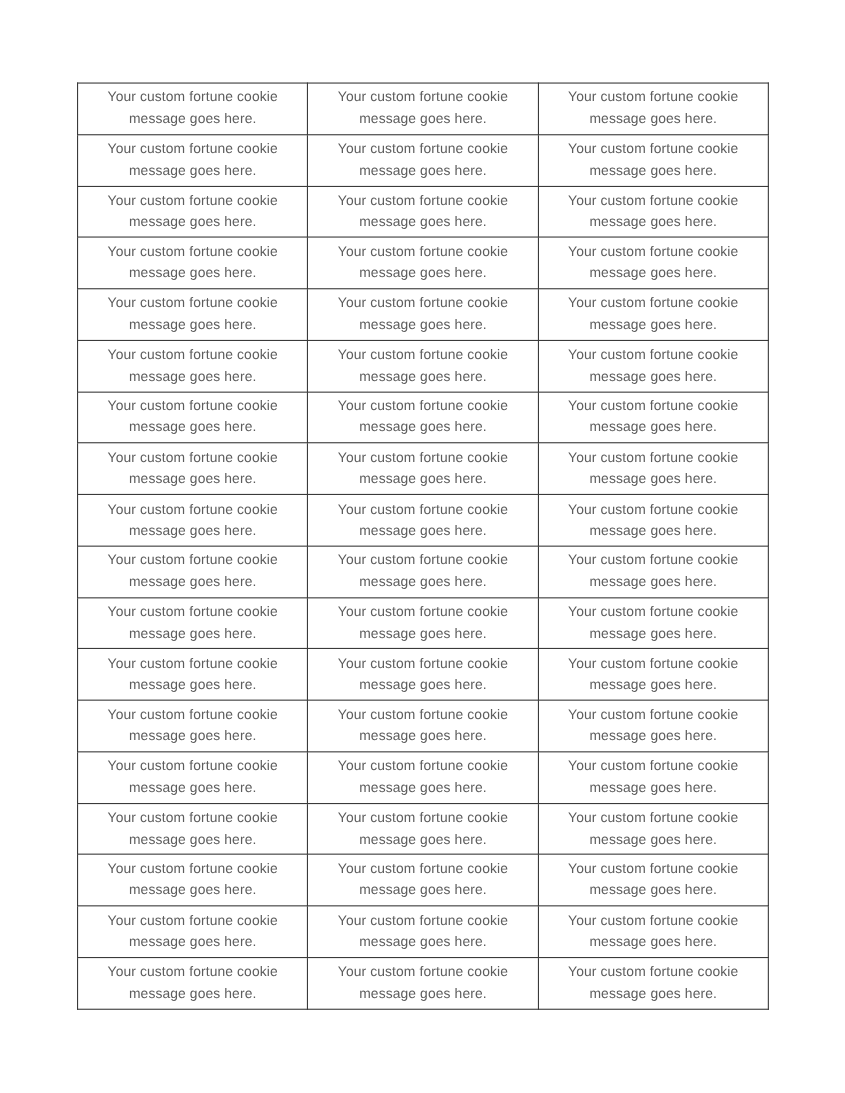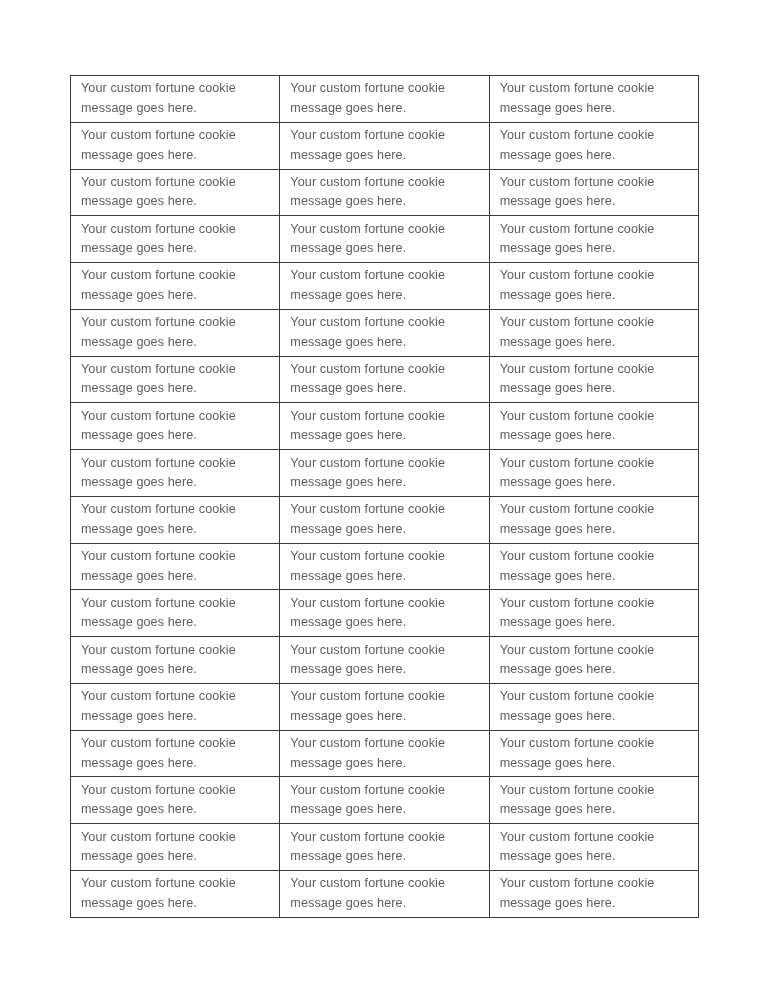--- a/index.html
+++ b/index.html
@@ -44,20 +44,21 @@
     width: 209.33px;
   }
 
   table.fortune-table tr.fortune-row {
     height: 46.78px;
   }
 
   table.fortune-table td.fortune-cell {
     border: 1px solid #3a3a3a;
     padding: 2px 10px;
+    text-align: center;
     vertical-align: middle;
     color: #5d5d5d;
     font-family: "Liberation Sans", sans-serif;
     font-size: 12.6px;
     line-height: 19.5px;
     font-weight: 400;
     letter-spacing: 0.1px;
     white-space: normal;
     word-break: normal;
     overflow: hidden;

